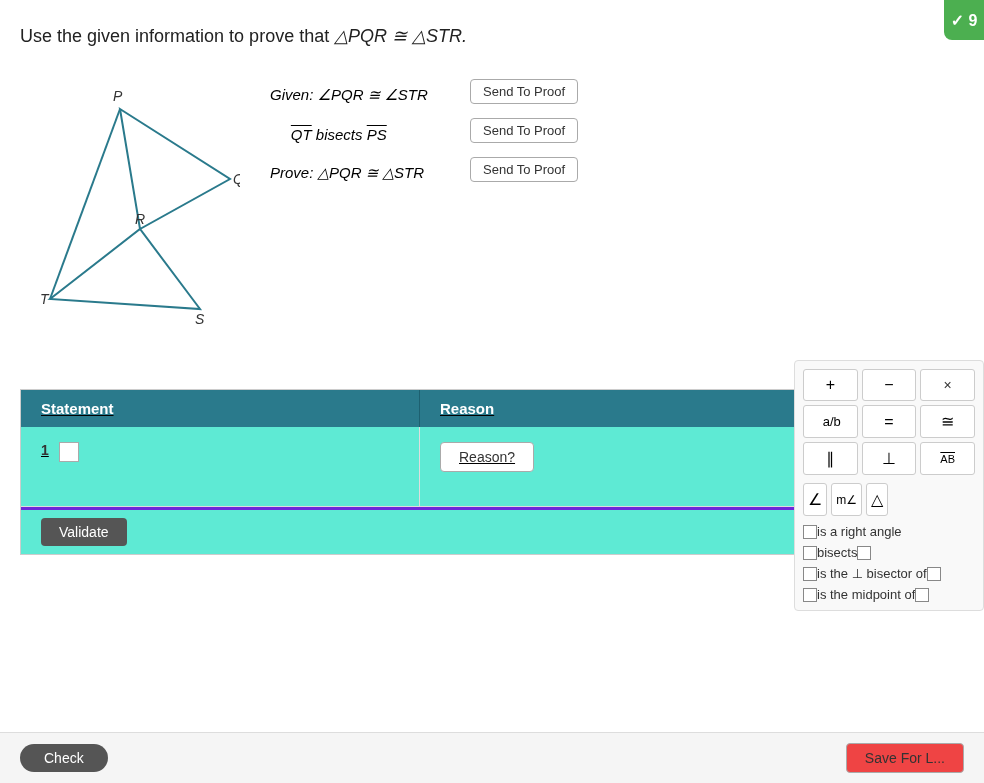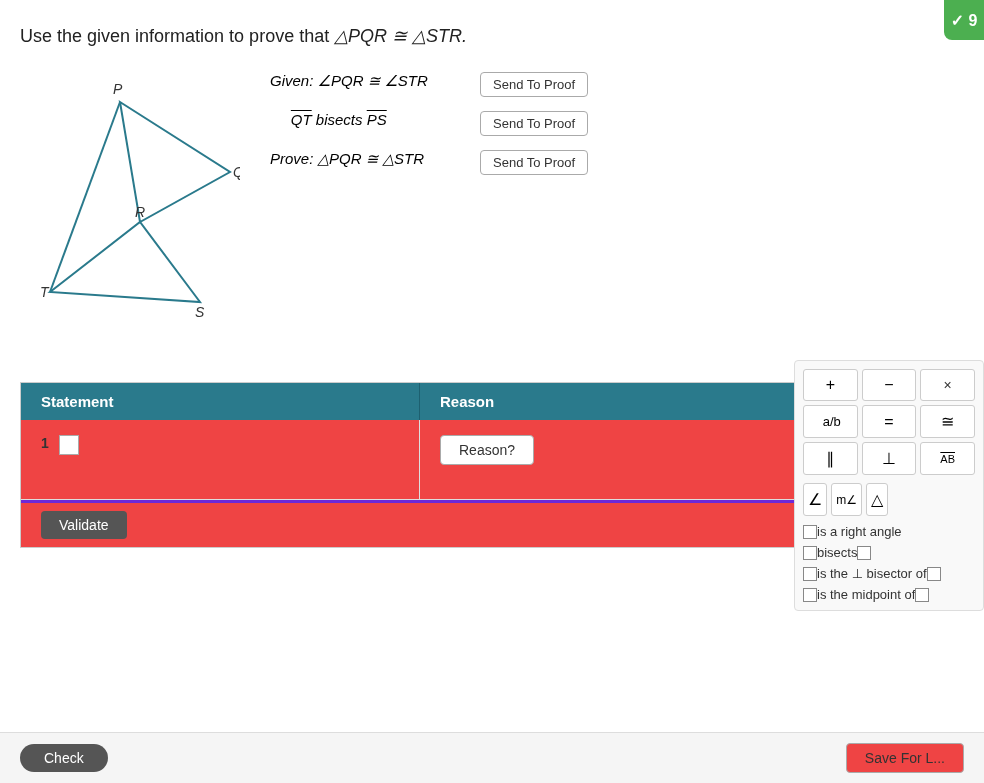--- a/index.html
+++ b/index.html
@@ -30,21 +30,21 @@
       display: flex;
       align-items: center;
       justify-content: center;
       font-size: 16px;
       font-weight: bold;
       border-radius: 0 0 0 8px;
     }
     .problem-title {
       font-size: 18px;
       color: #222;
-      margin-bottom: 15px;
+      margin-bottom: 22px;
       margin-top: 5px;
     }
     .problem-title span.math {
       font-style: italic;
     }
     .content-area {
       display: flex;
       gap: 20px;
       margin-top: 10px;
     }
@@ -55,23 +55,22 @@
       position: relative;
       height: 300px;
     }
     
     .given-prove-section {
       flex: 1;
       padding-top: 10px;
     }
     .given-row {
       display: flex;
-      align-items: flex-start;
+      align-items: flex-end;
       margin-bottom: 14px;
-      gap: 10px;
       font-size: 15px;
     }
     .given-row .math-text {
       font-style: italic;
       min-width: 200px;
     }
     .send-to-proof-btn {
       background: #fff;
       border: 1px solid #aaa;
       border-radius: 4px;
@@ -81,24 +80,25 @@
       color: #333;
       white-space: nowrap;
     }
     
     .overline {
       text-decoration: overline;
       font-style: italic;
     }
     
     .proof-table-container {
-      background: #ef4444;
+      background: #5eead4;
       border: 1px solid #ccc;
       margin-top: 20px;
       width: 800px;
+      text-decoration: underline;
     }
     .proof-table-header {
       display: grid;
       grid-template-columns: 1fr 1fr;
       background: #2a7a8c;
       color: #fff;
     }
     .proof-table-header .col-header {
       padding: 10px 20px;
       font-size: 15px;

